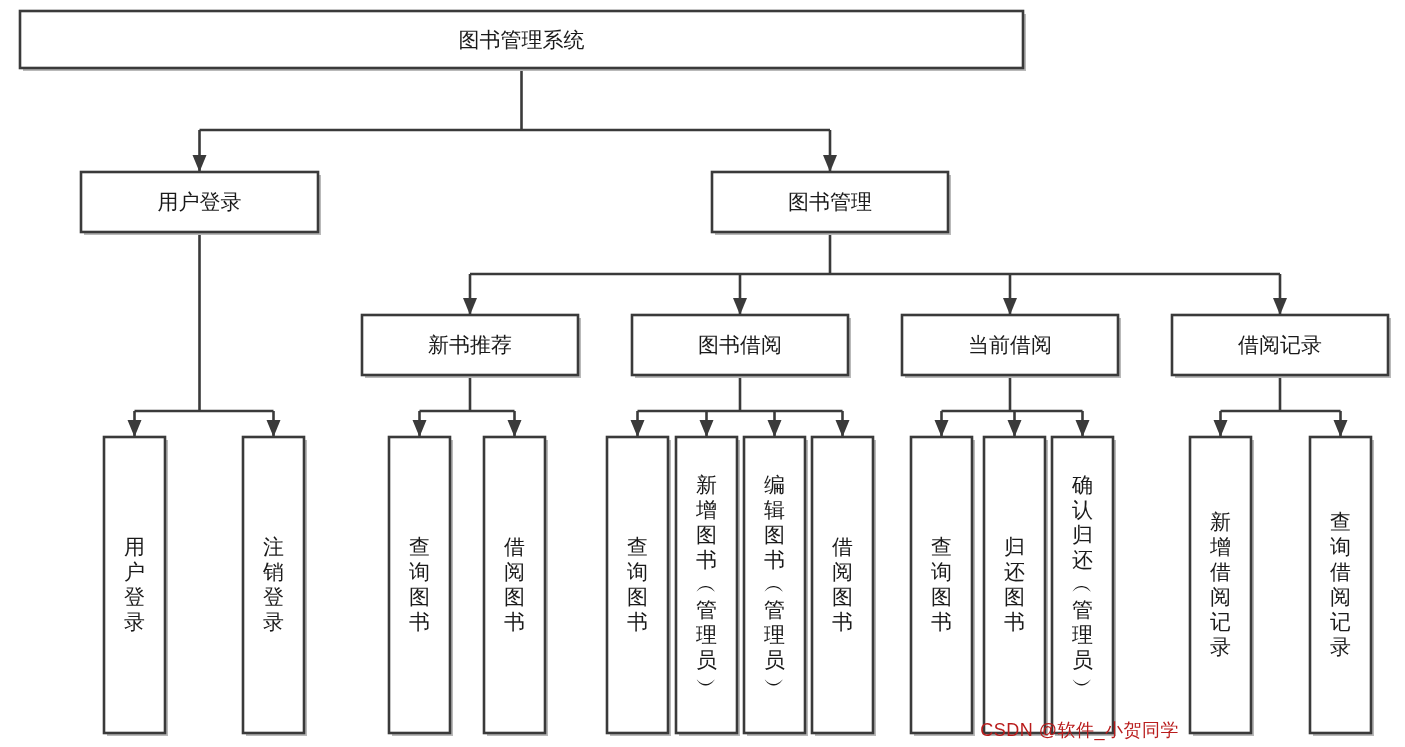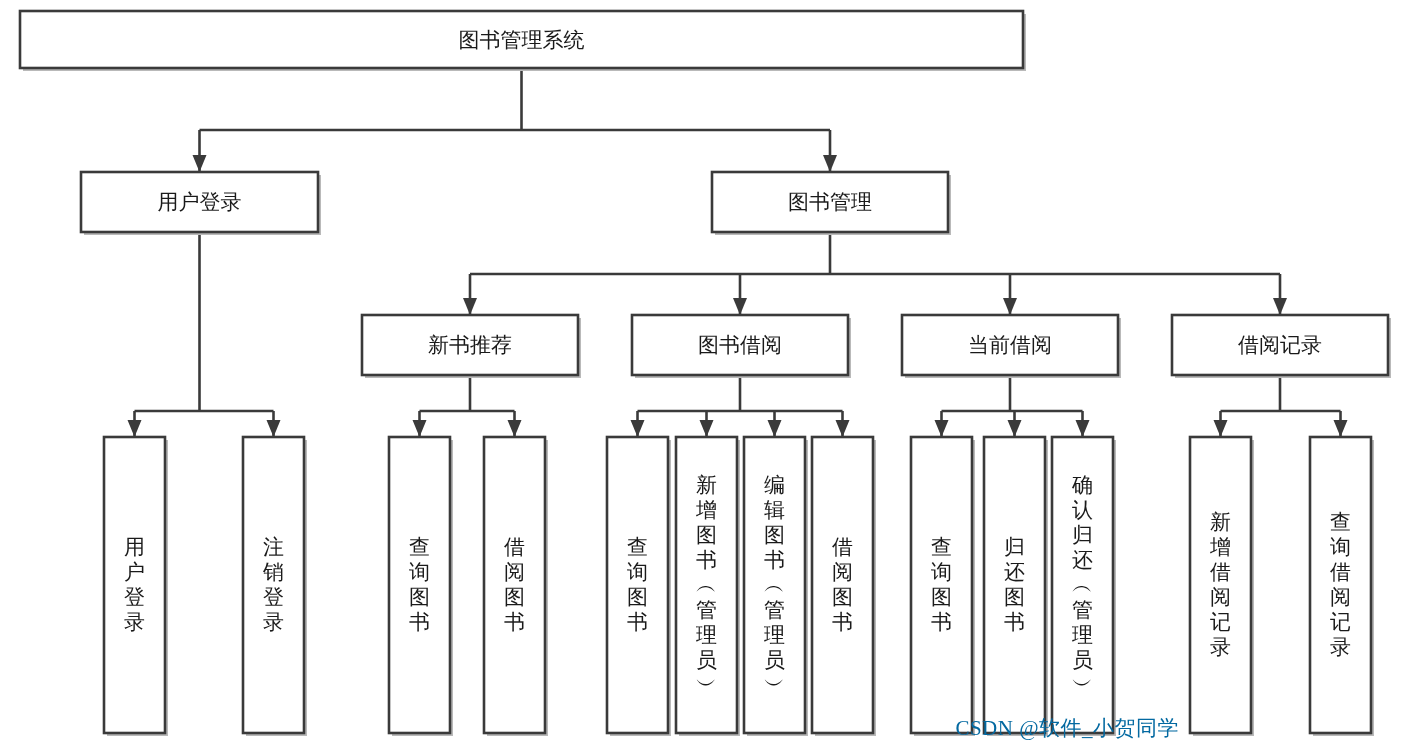--- a/index.html
+++ b/index.html
@@ -56,23 +56,23 @@
   .node-label-v {
     font-family: "DejaVu Sans", "Liberation Sans", sans-serif;
     font-size: 21px;
     fill: #1a1a1a;
     text-anchor: middle;
   }
   .watermark {
     position: absolute;
     right: 10px;
     bottom: 5px;
-    font-family: Liberation Serif, serif;
-    font-size: 21px;
-    color: #0369a1;
+    font-family: Liberation Sans, sans-serif;
+    font-size: 18px;
+    color: #b91c1c;
     white-space: nowrap;
     letter-spacing: 0.5px;
     user-select: none;
   }
 </style>
 </head>
 <body>
 
 <div id="diagram-root">
   <svg class="diagram" viewBox="0 0 1405 747">

